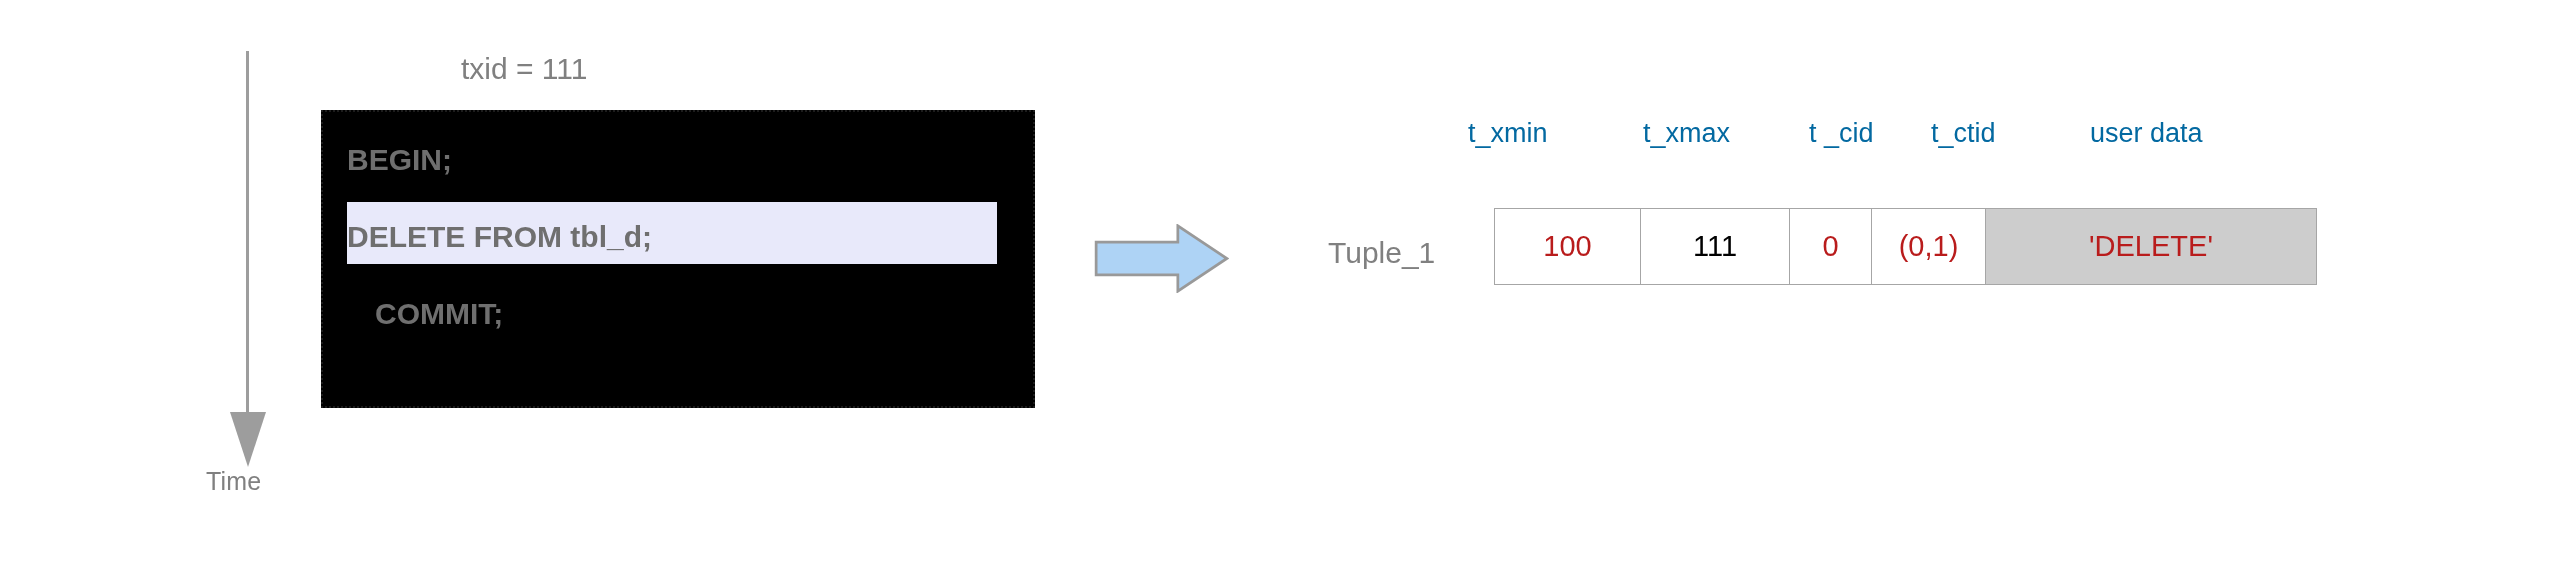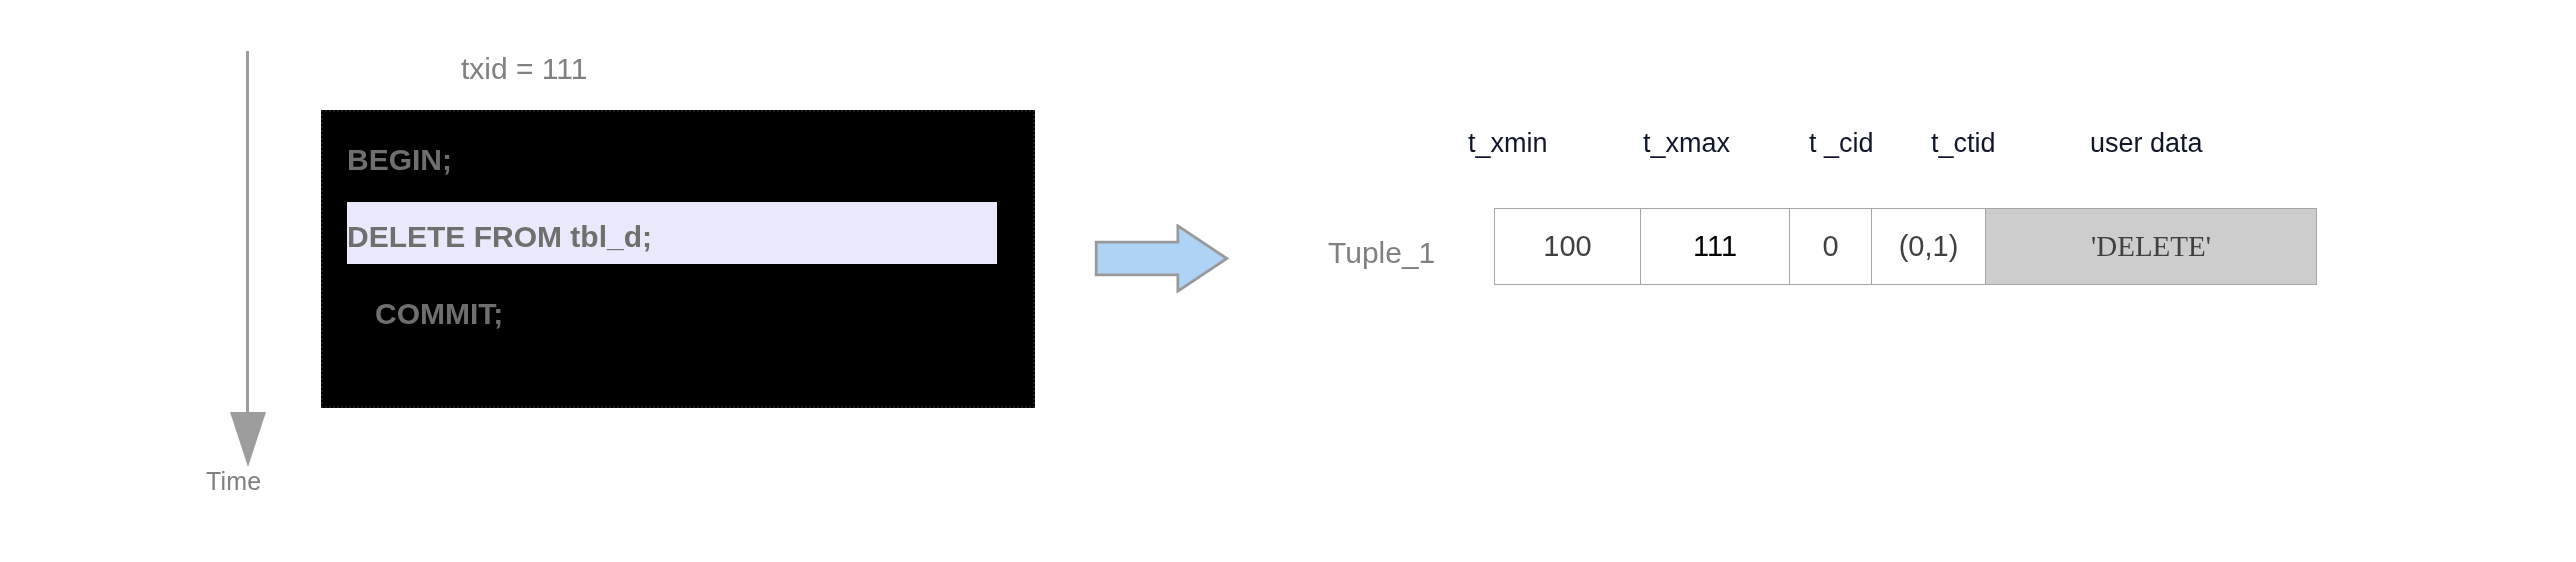--- a/index.html
+++ b/index.html
@@ -123,40 +123,40 @@
     display: flex;
     border: 1.8px solid #a6a6a6;
     box-sizing: border-box;
     background: #ffffff;
   }
   .tcell {
     display: flex;
     align-items: center;
     justify-content: center;
     font-size: 29px;
-    color: #404040;
+    color: #b91c1c;
     border-right: 1.8px solid #a6a6a6;
     box-sizing: border-box;
     white-space: nowrap;
   }
   .tcell:last-child { border-right: none; }
   .tcell.c0 { width: 146px; }
   .tcell.c1 { width: 149px; }
   .tcell.c2 { width: 82px; }
   .tcell.c3 { width: 114px; }
-  .tcell.c4 { width: 330px; font-family: Liberation Serif, serif; }
+  .tcell.c4 { width: 330px; }
   .tcell.accent { color: #000000; }
   .tcell.shaded { background: #cdcdcd; }
 
   
   .theader {
     position: absolute;
-    top: 128px;
+    top: 118px;
     font-size: 27px;
-    color: #0f172a;
+    color: #0369a1;
     white-space: nowrap;
   }
   #theader-0 { left: 1468px; }
   #theader-1 { left: 1643px; }
   #theader-2 { left: 1809px; }
   #theader-3 { left: 1931px; }
   #theader-4 { left: 2090px; }
 </style>
 </head>
 <body>

